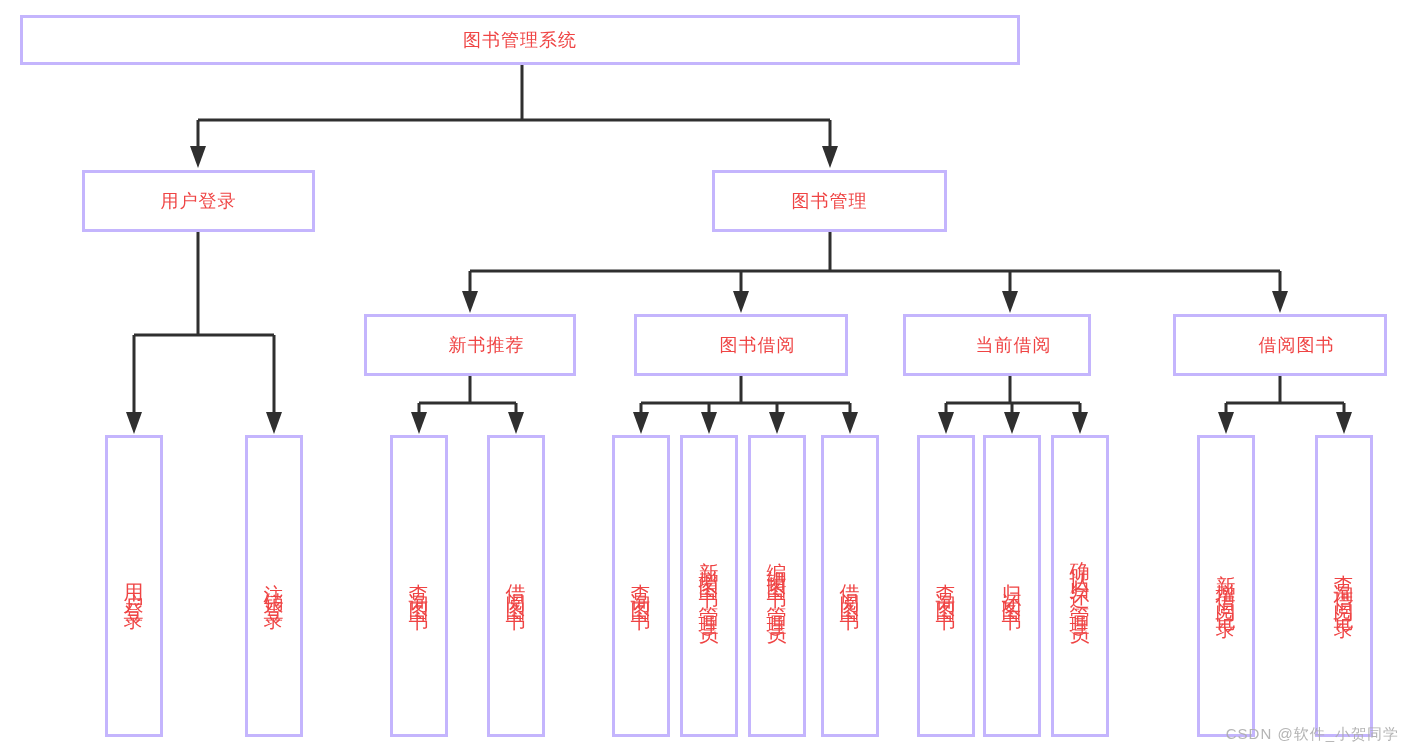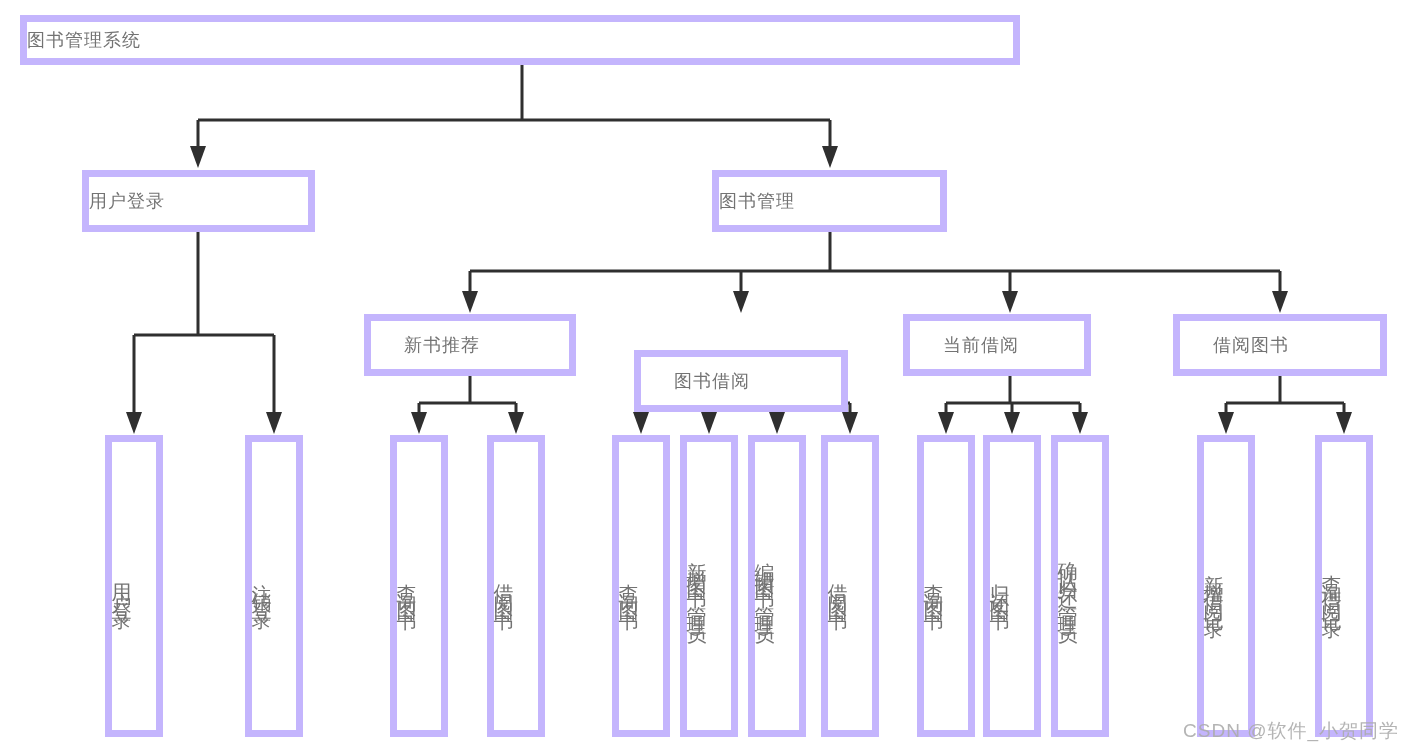--- a/index.html
+++ b/index.html
@@ -17,25 +17,26 @@
   }
   #connector-layer {
     position: absolute;
     left: 0;
     top: 0;
     z-index: 1;
   }
   .box {
     position: absolute;
     box-sizing: border-box;
-    border: 7px solid #c4b5fd;
+    border: 3px solid #c4b5fd;
     background: #ffffff;
     display: flex;
     align-items: center;
-    color: #737373;
+    justify-content: center;
+    color: #ef4444;
     z-index: 2;
   }
   .h-label {
     font-size: 18px;
     letter-spacing: 1px;
     white-space: nowrap;
   }
   .root-box  { left: 20px;  top: 15px;  width: 1000px; height: 50px; }
   .l2-box    { top: 170px; height: 62px; }
   .l3-box    { top: 314px; height: 62px; padding-left: 33px; }
@@ -45,21 +46,21 @@
     font-size: 20px;
     line-height: 1;
     letter-spacing: 9px;
     white-space: nowrap;
   }
   #watermark {
     position: absolute;
     right: 6px;
     bottom: 3px;
     z-index: 5;
-    font-size: 19px;
+    font-size: 15px;
     color: rgba(172, 172, 172, 0.9);
     letter-spacing: 1px;
     white-space: nowrap;
   }
 </style>
 </head>
 <body>
 
 <div id="canvas">
 
@@ -103,21 +104,21 @@
   <div class="box l2-box" style="left:82px; width:233px;">
     <span class="h-label">用户登录</span>
   </div>
   <div class="box l2-box" style="left:712px; width:235px;">
     <span class="h-label">图书管理</span>
   </div>
 
   <div class="box l3-box" style="left:364px; width:212px;">
     <span class="h-label">新书推荐</span>
   </div>
-  <div class="box l3-box" style="left:634px; width:214px;margin-top:36px;">
+  <div class="box l3-box" style="left:634px; width:214px;">
     <span class="h-label">图书借阅</span>
   </div>
   <div class="box l3-box" style="left:903px; width:188px;">
     <span class="h-label">当前借阅</span>
   </div>
   <div class="box l3-box" style="left:1173px; width:214px;">
     <span class="h-label">借阅图书</span>
   </div>
 
   <div class="box leaf" style="left:105px;">

